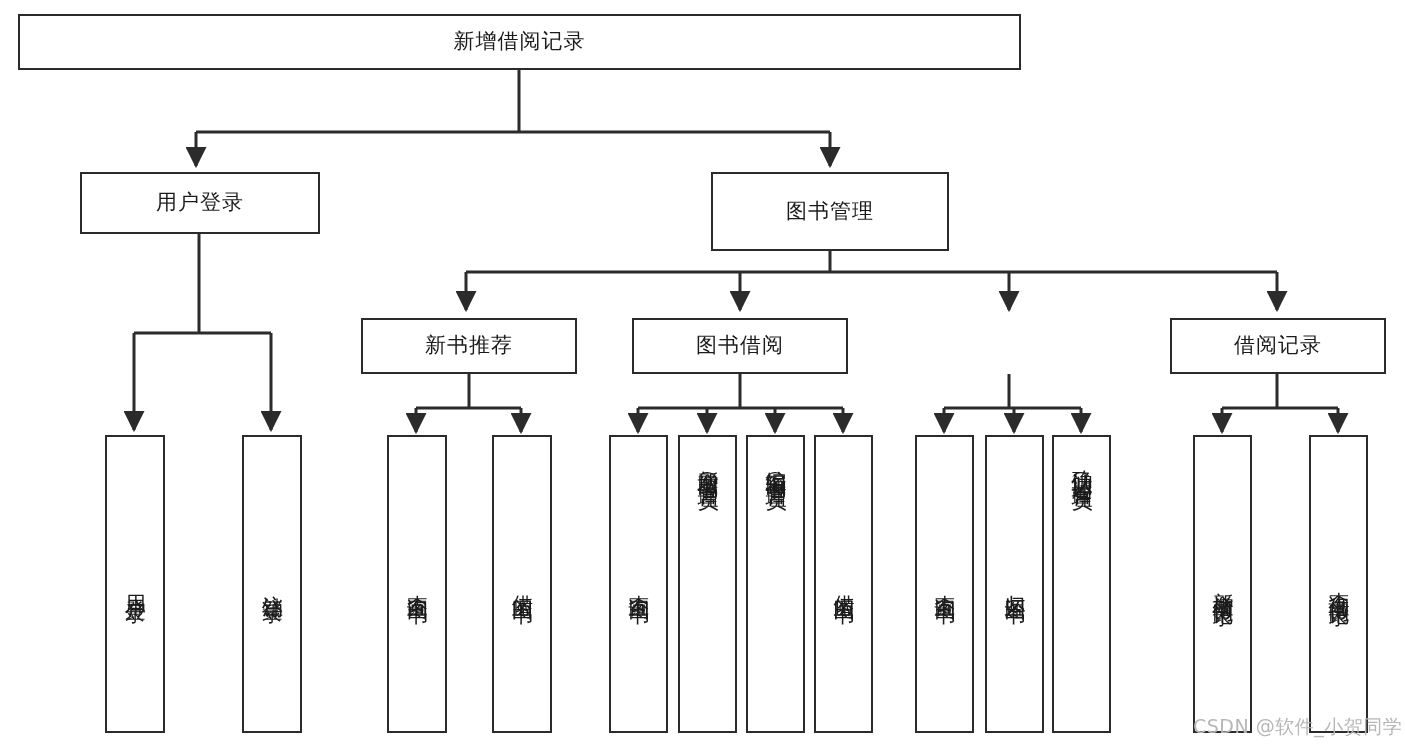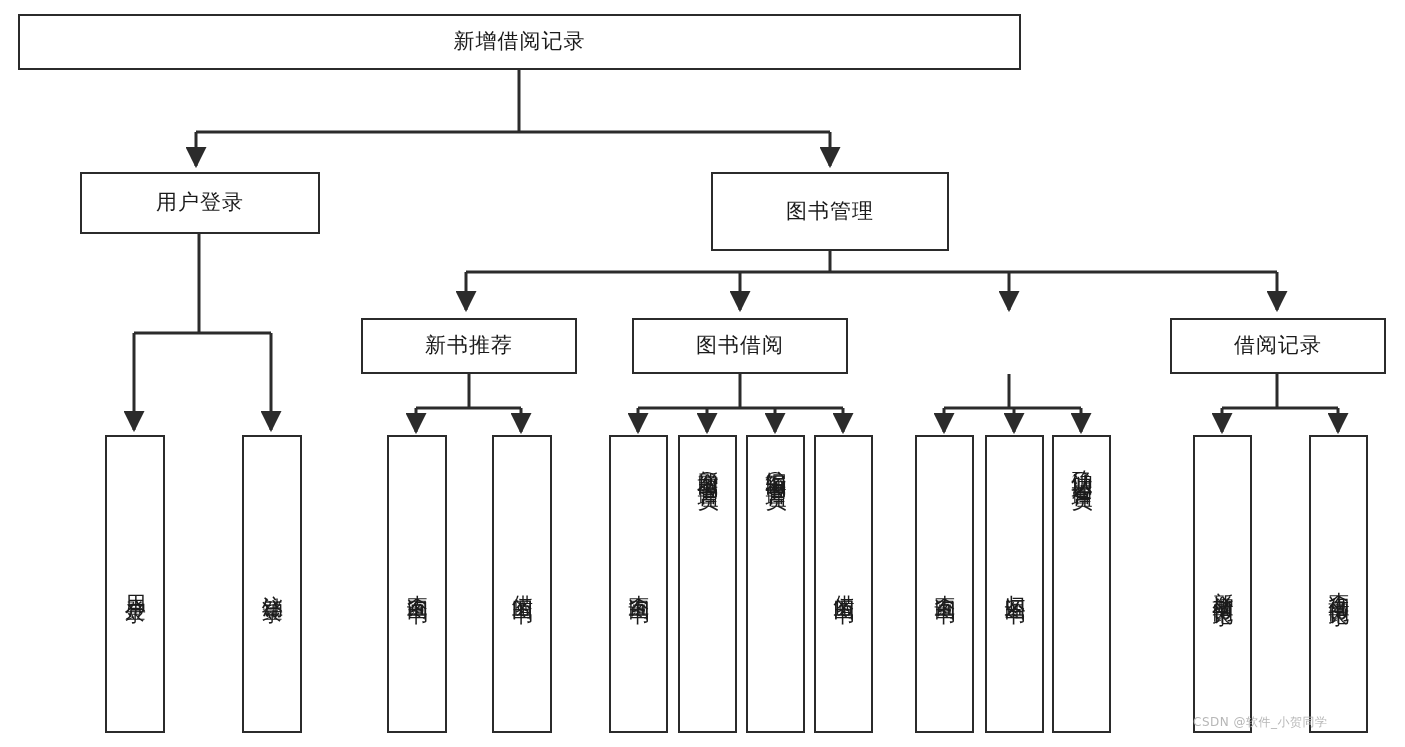--- a/index.html
+++ b/index.html
@@ -53,21 +53,21 @@
     letter-spacing: 3px;
     line-height: 1;
     white-space: nowrap;
   }
   .node.vertical.centered {
     align-items: center;
     padding-top: 0;
   }
   .watermark {
     position: absolute;
-    font-size: 12px;
+    font-size: 19px;
     color: #b7b7b7;
     letter-spacing: 0.5px;
     white-space: nowrap;
     user-select: none;
   }
 </style>
 </head>
 <body>
 
 <div id="canvas">

